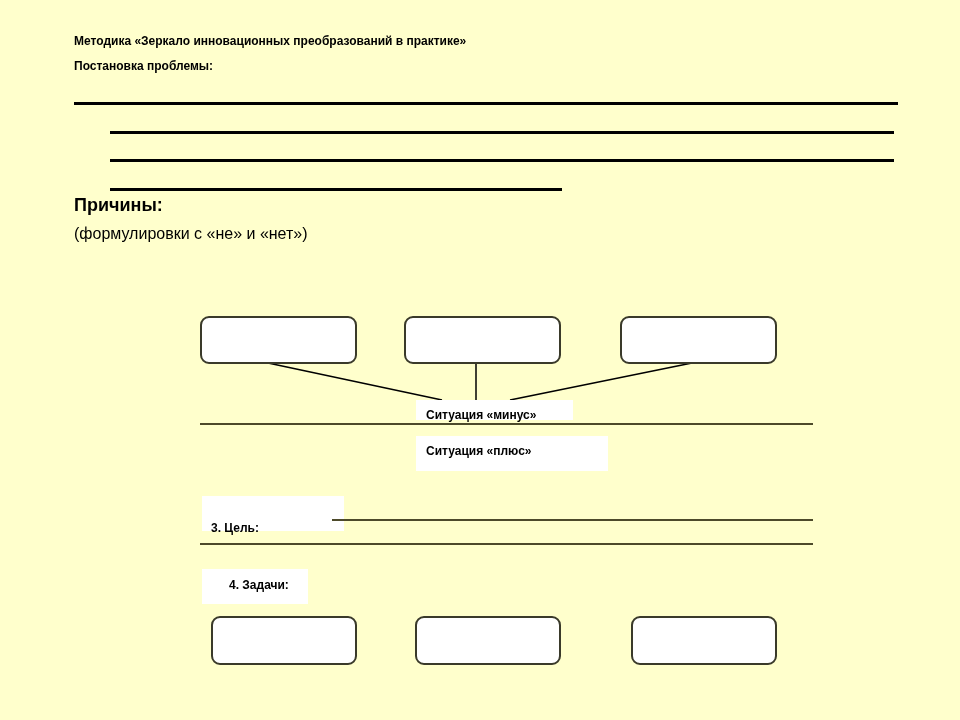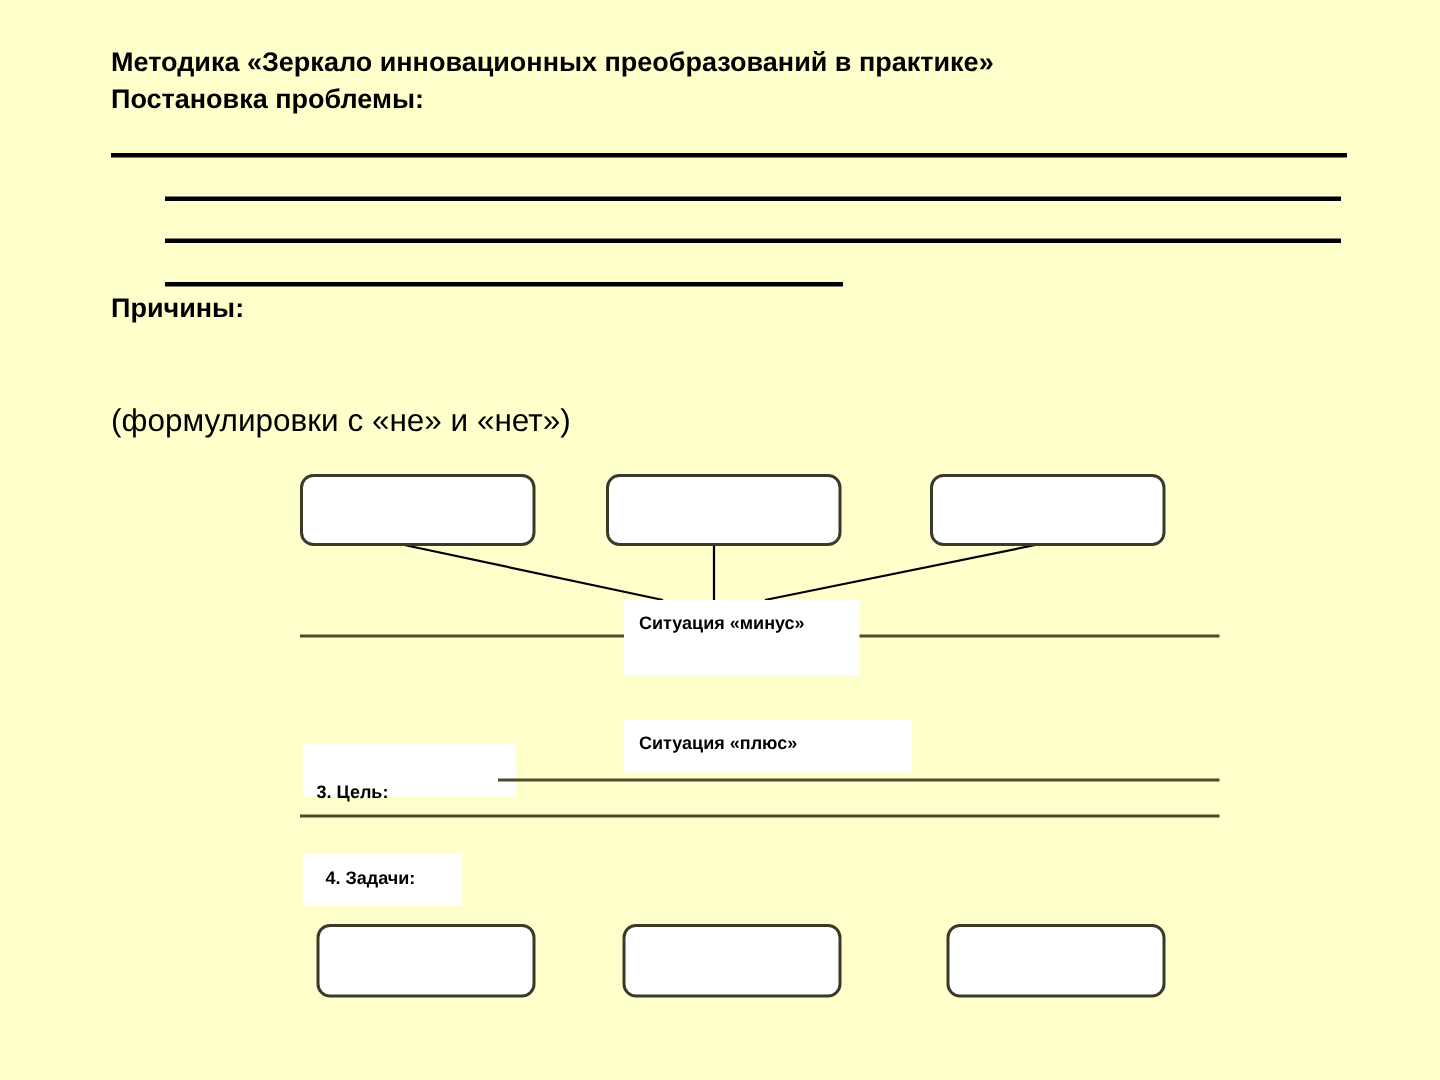--- a/index.html
+++ b/index.html
@@ -4,30 +4,30 @@
 <style>
   html, body { margin: 0; padding: 0; }
   body {
     width: 960px; height: 720px; position: relative; overflow: hidden;
     background: #ffffcc;
     font-family: "Liberation Sans", sans-serif;
     color: #000;
   }
   .abs { position: absolute; }
   .title {
-    left: 74px; top: 29px; font-size: 18px; font-weight: bold; line-height: 25px;
+    left: 74px; top: 29px; font-size: 12px; font-weight: bold; line-height: 25px;
     white-space: nowrap;
   }
   .hline { position: absolute; background: #000; height: 3px; }
   .thin { position: absolute; background: #4d4a2a; height: 2px; }
   .heading {
     left: 74px; top: 195px; font-size: 18px; font-weight: bold; white-space: nowrap;
   }
   .sub {
-    left: 74px; top: 225px; font-size: 21px; white-space: nowrap; margin-top: 44px;
+    left: 74px; top: 225px; font-size: 16px; white-space: nowrap;
   }
   .box {
     position: absolute; background: #fff; border: 2px solid #3a3a2a; border-radius: 9px;
     box-sizing: border-box;
   }
   .label {
     position: absolute; background: #fff; font-size: 12px; font-weight: bold;
     box-sizing: border-box; white-space: nowrap;
   }
   svg.connectors { position: absolute; left: 0; top: 0; }
@@ -53,32 +53,32 @@
   <line x1="476" y1="363" x2="476" y2="400" stroke="#000" stroke-width="1.5"></line>
   <line x1="692" y1="363" x2="510" y2="400" stroke="#000" stroke-width="1.5"></line>
 </svg>
 
 <div class="box" style="left:200px; top:316px; width:157px; height:48px;"></div>
 <div class="box" style="left:404px; top:316px; width:157px; height:48px;"></div>
 <div class="box" style="left:620px; top:316px; width:157px; height:48px;"></div>
 
 <div class="thin" style="left:200px; top:423px; width:613px;"></div>
 
-<div class="label" style="left:416px; top:400px; width:157px; height:50px; padding:8px 0 0 10px;">
+<div class="label" style="left:416px; top:400px; width:157px; height:20px; padding:8px 0 0 10px;">
   <span>Ситуация «минус»</span>
 </div>
-<div class="label" style="left:416px; top:436px; width:192px; height:35px; padding:8px 0 0 10px;margin-top:44px;">
+<div class="label" style="left:416px; top:436px; width:192px; height:35px; padding:8px 0 0 10px;">
   <span>Ситуация «плюс»</span>
 </div>
 
 <div class="label" style="left:202px; top:496px; width:142px; height:35px; padding:25px 0 0 9px;">
   <span>3. Цель:</span>
 </div>
 <div class="thin" style="left:332px; top:519px; width:481px;"></div>
 <div class="thin" style="left:200px; top:543px; width:613px;"></div>
 
-<div class="label" style="left:202px; top:569px; width:106px; height:35px; padding:9px 0 0 15px;">
+<div class="label" style="left:202px; top:569px; width:106px; height:35px; padding:9px 0 0 27px;">
   <span>4. Задачи:</span>
 </div>
 
 <div class="box" style="left:211px; top:616px; width:146px; height:49px;"></div>
 <div class="box" style="left:415px; top:616px; width:146px; height:49px;"></div>
 <div class="box" style="left:631px; top:616px; width:146px; height:49px;"></div>
 
 </body></html>

